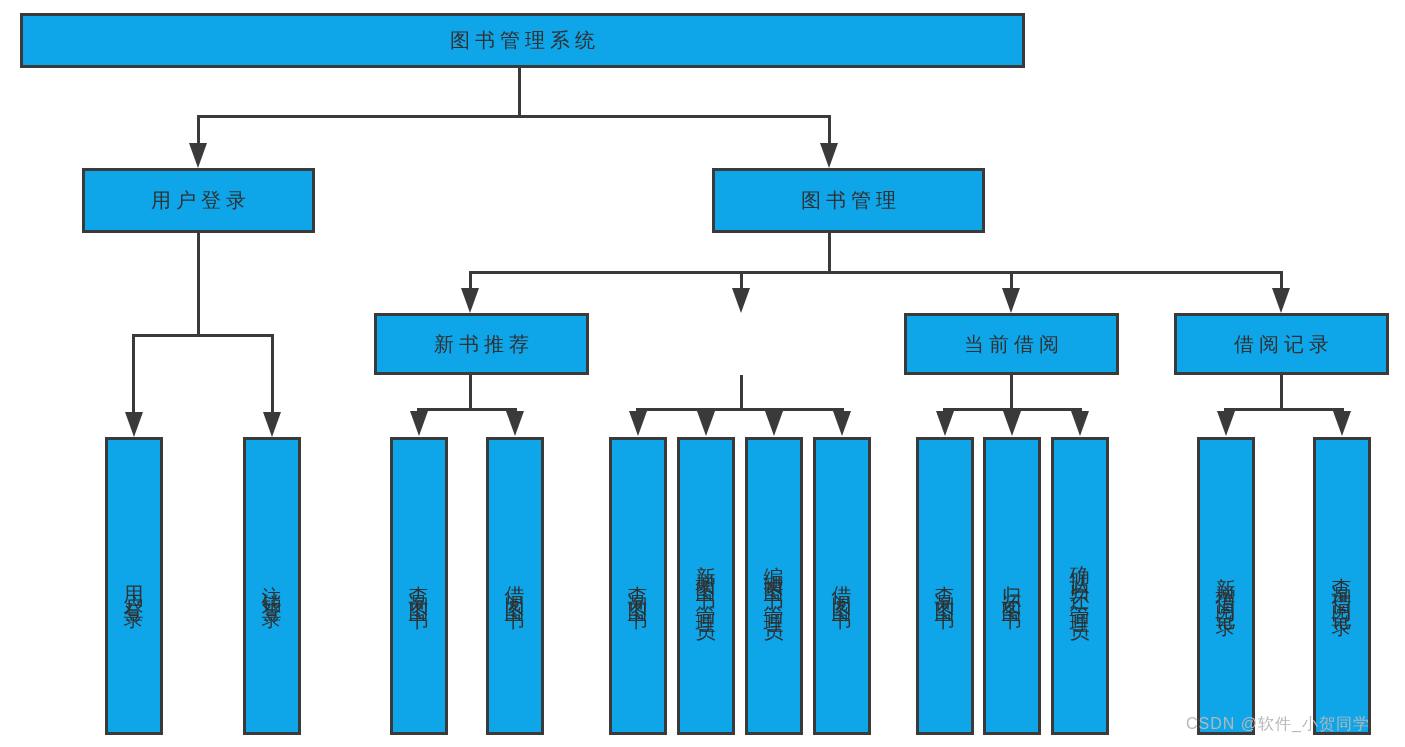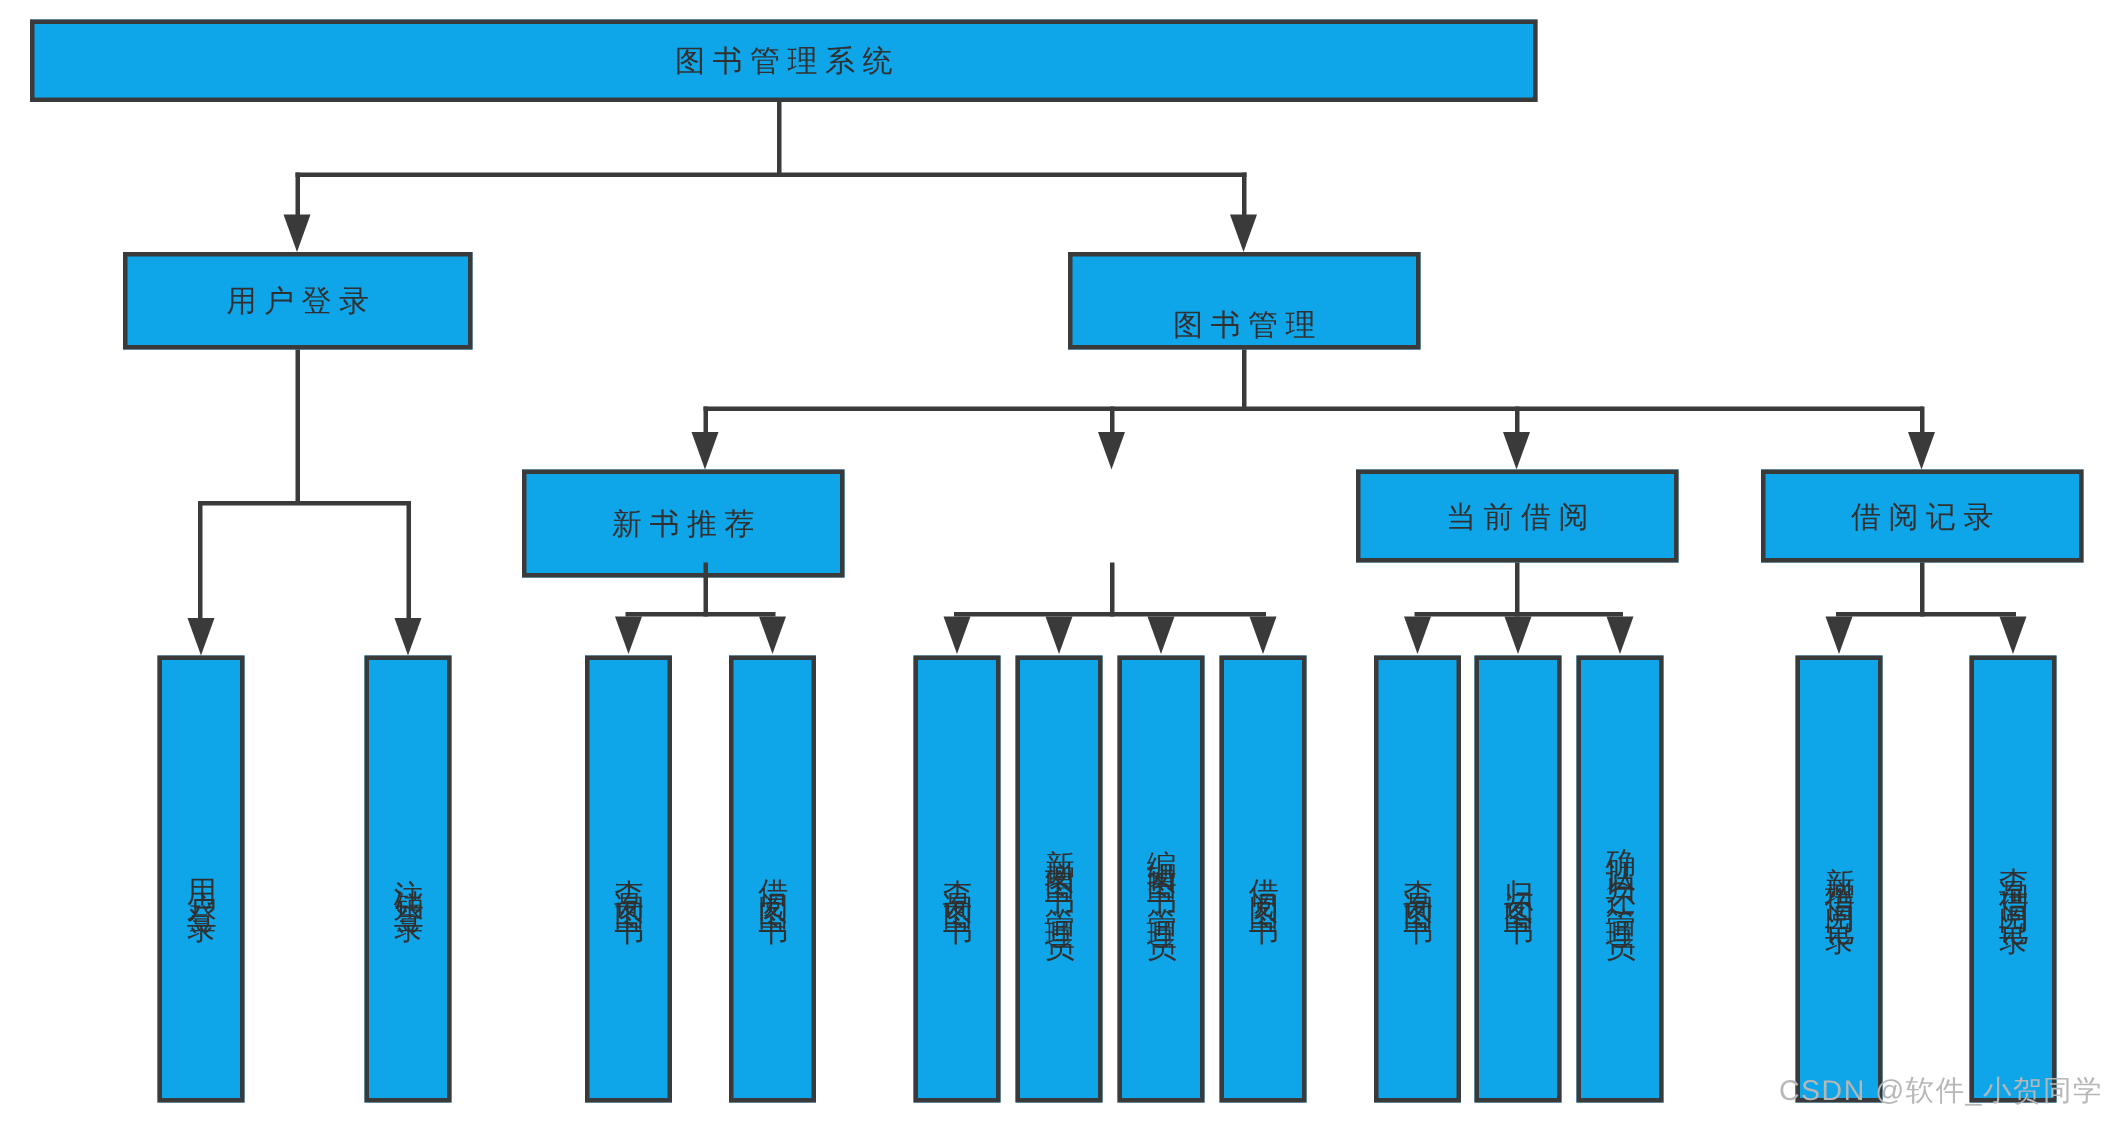--- a/index.html
+++ b/index.html
@@ -36,21 +36,21 @@
   .hline { position:absolute; height:3px; background:var(--line,#3a3a3a); }
   .arrow {
     position:absolute; width:0; height:0;
     border-left:9px solid transparent;
     border-right:9px solid transparent;
     border-top:25px solid var(--line,#3a3a3a);
   }
   .watermark {
     position:absolute;
     left:1186px; top:714px;
-    font-size:19px;
+    font-size:16px;
     letter-spacing:1px;
     color:var(--watermark,#b7b7b7);
     white-space:nowrap;
   }
 </style>
 </head>
 <body>
 
 <div class="canvas">
 
@@ -61,21 +61,21 @@
   <div class="vline" style="left:518px; top:68px; height:50px;"></div>
   <div class="hline" style="left:197px; top:115px; width:634px;"></div>
   <div class="vline" style="left:197px; top:115px; height:30px;"></div>
   <div class="vline" style="left:828px; top:115px; height:30px;"></div>
   <div class="arrow" style="left:189px; top:143px;"></div>
   <div class="arrow" style="left:820px; top:143px;"></div>
 
   <div class="node" style="left:82px; top:168px; width:233px; height:65px;">
     <span class="hlabel">用户登录</span>
   </div>
-  <div class="node" style="left:712px; top:168px; width:235px; height:65px;align-items:flex-end;">
+  <div class="node" style="left:712px; top:168px; width:273px; height:65px;">
     <span class="hlabel">图书管理</span>
   </div>
 
   <div class="vline" style="left:197px; top:233px; height:103px;"></div>
   <div class="hline" style="left:132px; top:334px; width:142px;"></div>
   <div class="vline" style="left:132px; top:334px; height:79px;"></div>
   <div class="vline" style="left:271px; top:334px; height:79px;"></div>
   <div class="arrow" style="left:125px; top:412px;"></div>
   <div class="arrow" style="left:263px; top:412px;"></div>
 
@@ -83,21 +83,21 @@
   <div class="hline" style="left:469px; top:271px; width:813px;"></div>
   <div class="vline" style="left:469px;  top:271px; height:20px;"></div>
   <div class="vline" style="left:740px;  top:271px; height:20px;"></div>
   <div class="vline" style="left:1010px; top:271px; height:20px;"></div>
   <div class="vline" style="left:1280px; top:271px; height:20px;"></div>
   <div class="arrow" style="left:461px;  top:288px;"></div>
   <div class="arrow" style="left:732px;  top:288px;"></div>
   <div class="arrow" style="left:1002px; top:288px;"></div>
   <div class="arrow" style="left:1272px; top:288px;"></div>
 
-  <div class="node" style="left:348px; top:313px; width:215px; height:72px;">
+  <div class="node" style="left:374px; top:313px; width:215px; height:62px;">
     <span class="hlabel">新书推荐</span>
   </div>
   <div class="node" style="left:904px; top:313px; width:215px; height:62px;">
     <span class="hlabel">当前借阅</span>
   </div>
   <div class="node" style="left:1174px; top:313px; width:215px; height:62px;">
     <span class="hlabel">借阅记录</span>
   </div>
 
   <div class="vline" style="left:469px; top:375px; height:36px;"></div>

